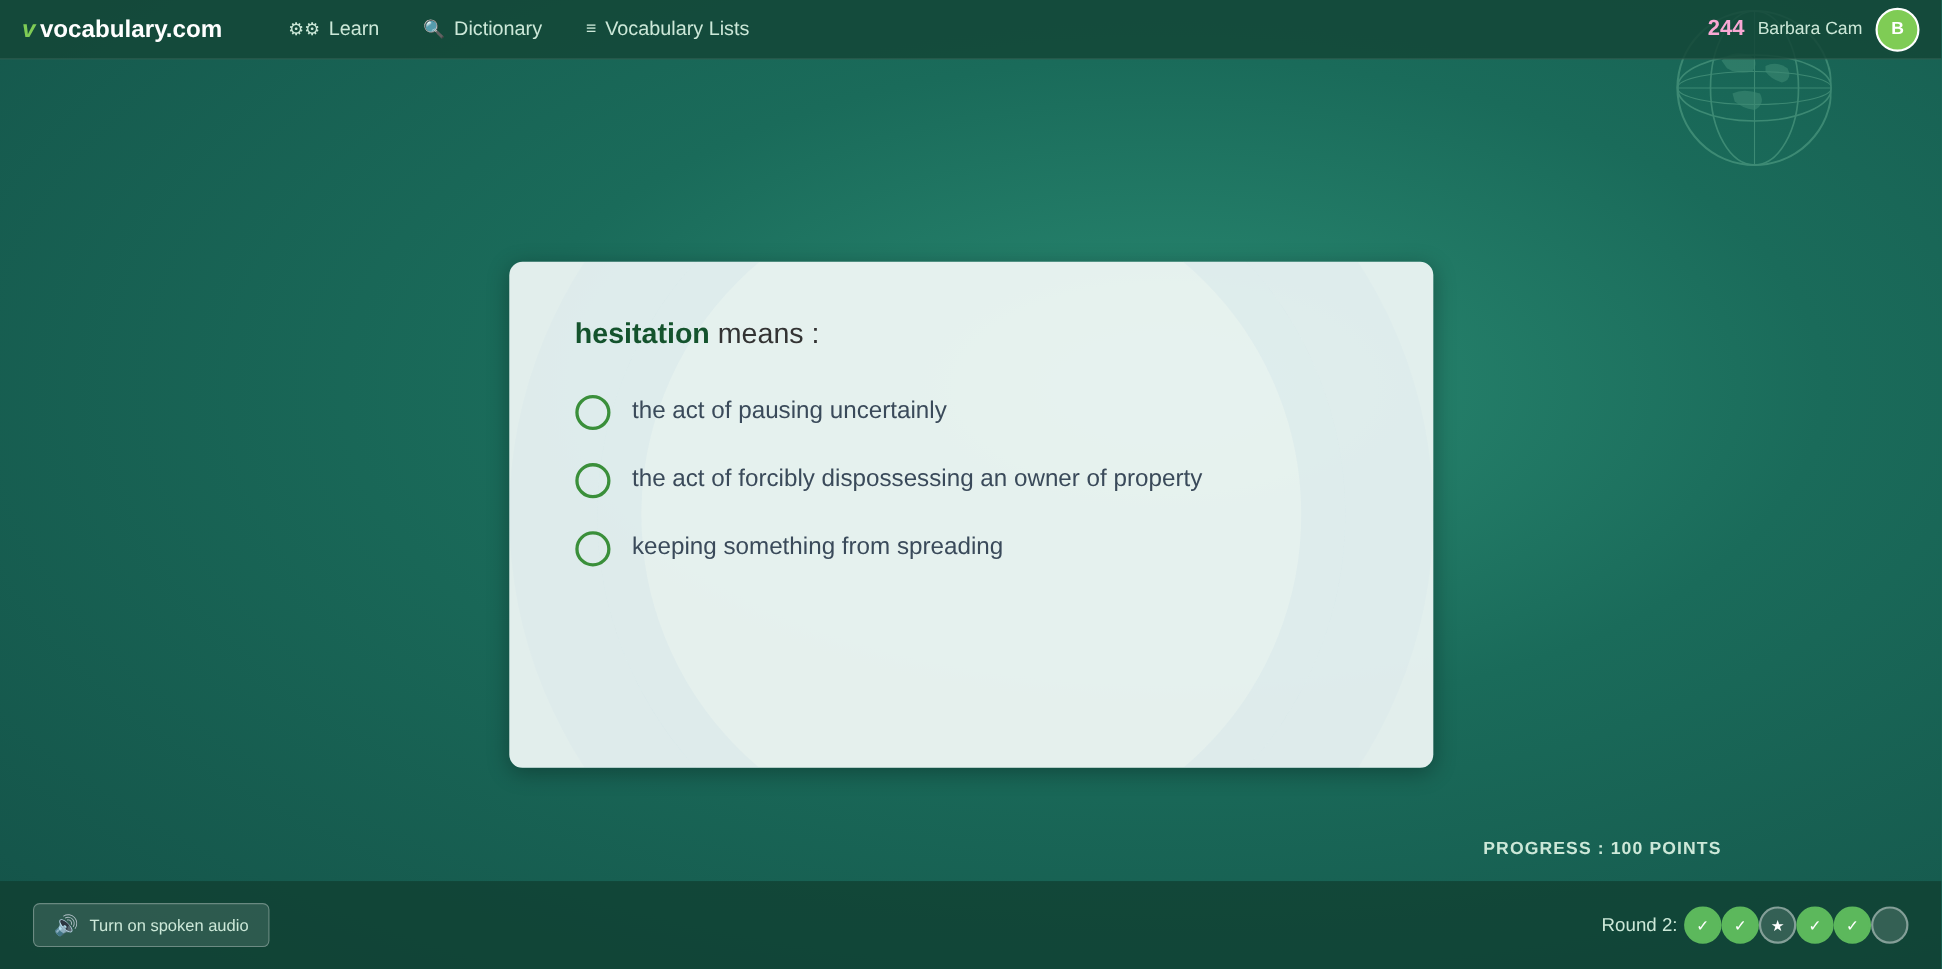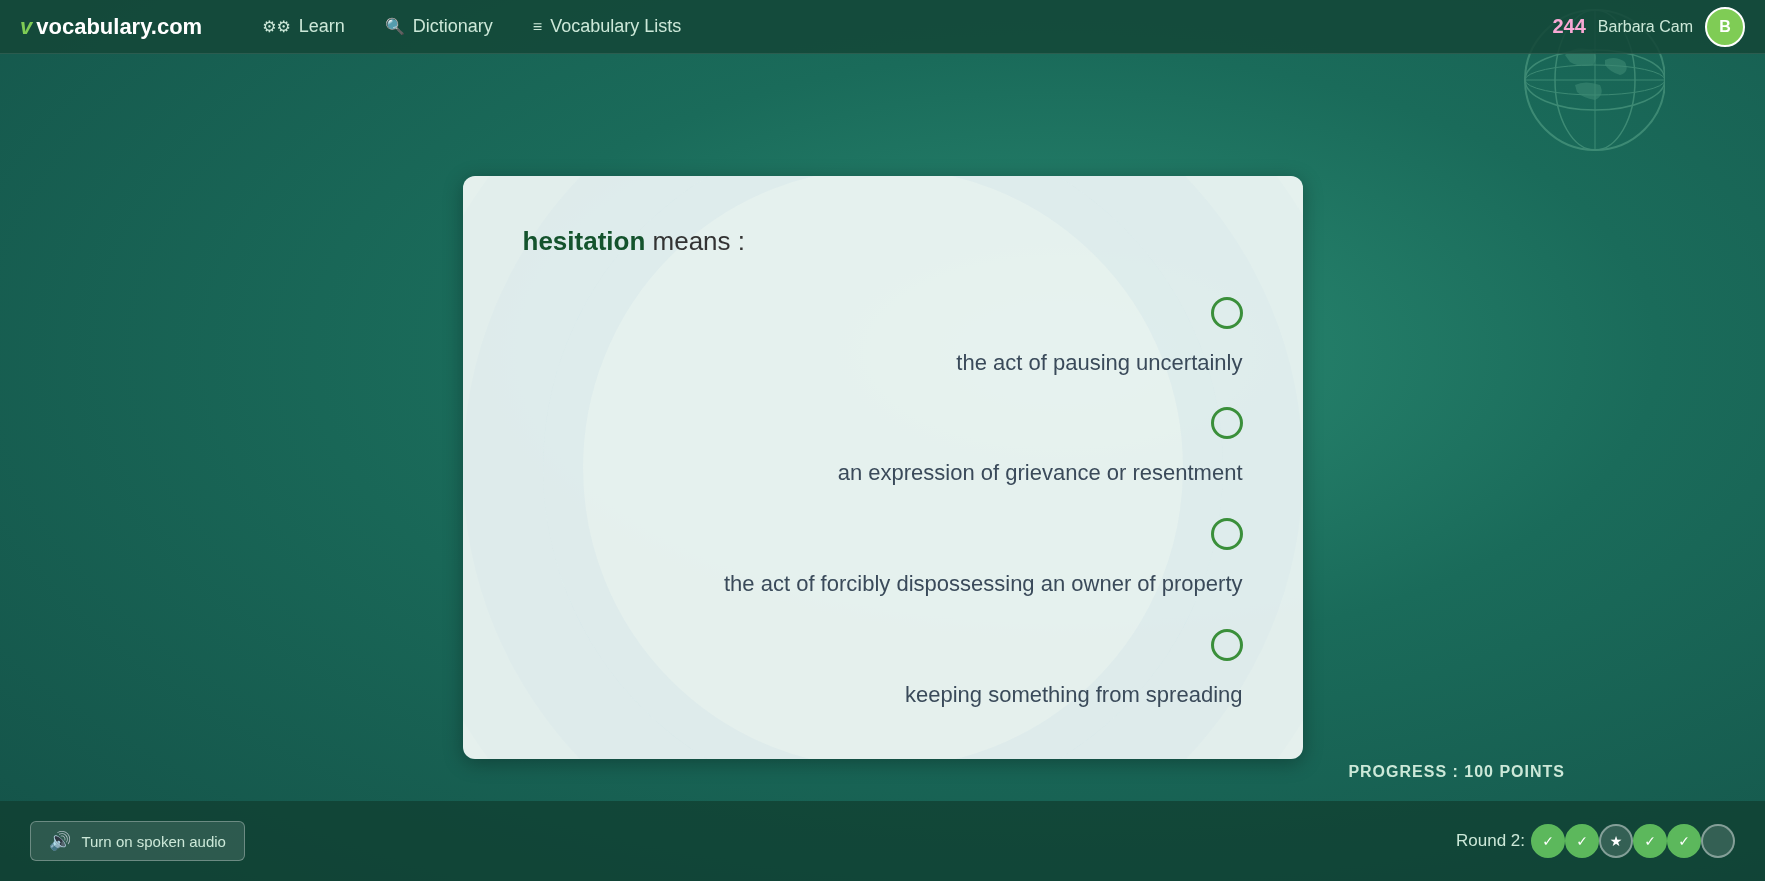--- a/index.html
+++ b/index.html
@@ -176,24 +176,23 @@
 
     
     .answer-options {
       display: flex;
       flex-direction: column;
       gap: 30px;
     }
 
     .answer-option {
       display: flex;
-      align-items: flex-end;
+      align-items: flex-start;
       gap: 20px;
       cursor: pointer;
-      flex-direction: column;
     }
 
     .radio-circle {
       width: 32px;
       height: 32px;
       border-radius: 50%;
       border: 3px solid #3a8f3a;
       background: transparent;
       flex-shrink: 0;
       display: flex;
@@ -353,24 +352,20 @@
         <strong>hesitation</strong>
         <span>means :</span>
       </div>
       <div class="answer-options">
         <div class="answer-option">
           <div class="radio-circle"></div>
           <span class="answer-text">the act of pausing uncertainly</span>
         </div>
         <div class="answer-option">
           <div class="radio-circle"></div>
-          <span class="answer-text">an expression of grievance or resentment</span>
-        </div>
-        <div class="answer-option">
-          <div class="radio-circle"></div>
           <span class="answer-text">the act of forcibly dispossessing an owner of property</span>
         </div>
         <div class="answer-option">
           <div class="radio-circle"></div>
           <span class="answer-text">keeping something from spreading</span>
         </div>
       </div>
     </div>
   </div>
 </div>

